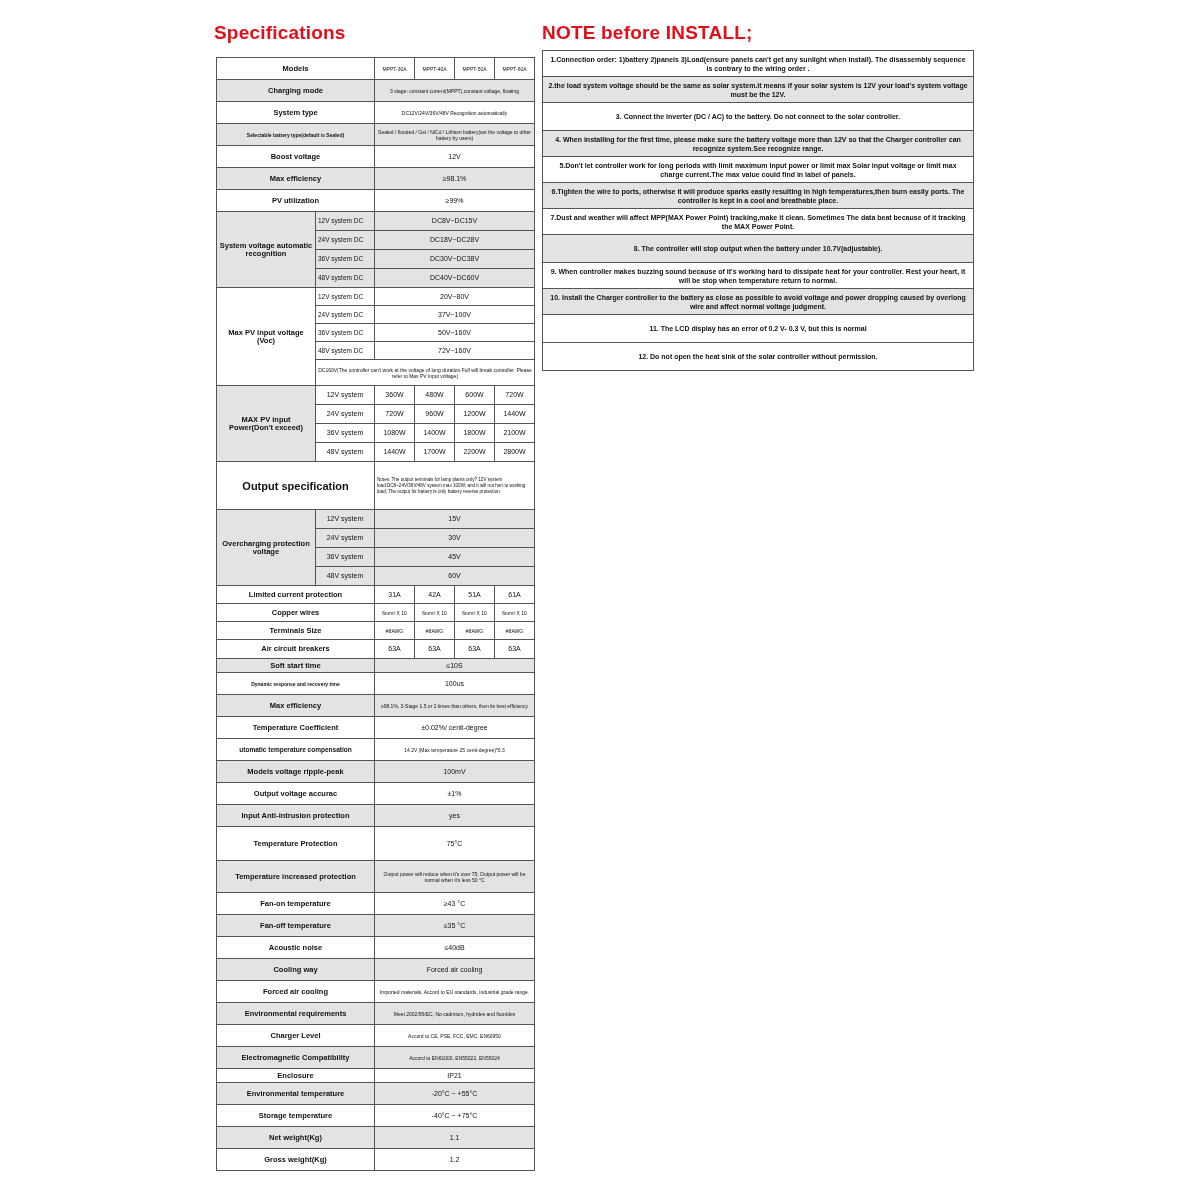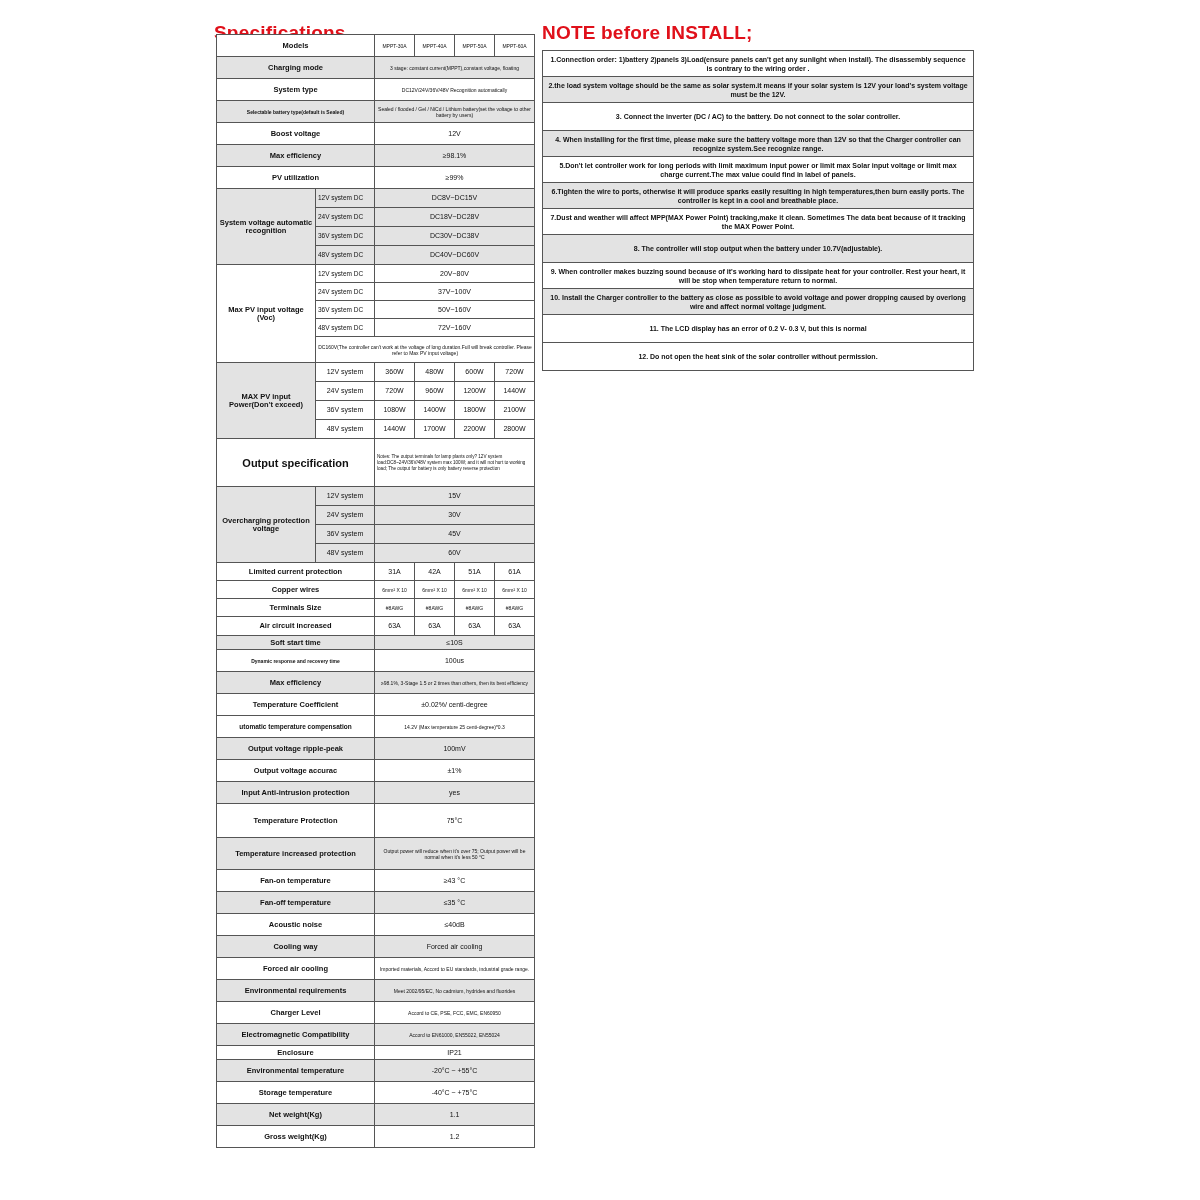--- a/index.html
+++ b/index.html
@@ -1,21 +1,21 @@
 <!DOCTYPE html>
 <html><head>
 <meta charset="utf-8">
 <style>
   html, body { margin: 0; padding: 0; background: #ffffff; }
   body { width: 1200px; height: 1200px; position: relative; overflow: hidden; font-family: "Liberation Sans", sans-serif; color: #111; }
   .title { position: absolute; font-family: "Liberation Sans", sans-serif; font-weight: bold; color: #e0101a; font-size: 19px; letter-spacing: 0.2px; }
   #spec-title { left: 214px; top: 22px; }
   #note-title { left: 542px; top: 22px; }
 
-  table.spec { position: absolute; left: 216px; top: 34px; width: 318px; border-collapse: collapse; table-layout: fixed; }
+  table.spec { position: absolute; left: 216px; top: 57px; width: 318px; border-collapse: collapse; table-layout: fixed; }
   table.spec td { border: 1px solid #555; font-size: 7px; text-align: center; vertical-align: middle; padding: 0 2px; line-height: 8px; overflow: hidden; white-space: nowrap; }
   table.spec td.lbl { font-weight: bold; font-size: 7.5px; }
   table.spec td.sub { text-align: left; font-size: 6.5px; }
   table.spec td.small { font-size: 5px; line-height: 6px; white-space: normal; }
   table.spec td.wrap { white-space: normal; }
   table.spec td.note { font-size: 4.6px; line-height: 6px; text-align: left; white-space: normal; }
   table.spec td.big { font-size: 11px; font-weight: bold; margin-left: 21px; }
   .g { background: #e3e3e3; }
   .w { background: #ffffff; }
 
@@ -177,21 +177,21 @@
     <td class="small">6mm² X 10</td>
   </tr>
   <tr class="w" style="height:18px">
     <td colspan="2" class="lbl">Terminals Size</td>
     <td class="small">#8AWG</td>
     <td class="small">#8AWG</td>
     <td class="small">#8AWG</td>
     <td class="small">#8AWG</td>
   </tr>
   <tr class="w" style="height:19px">
-    <td colspan="2" class="lbl">Air circuit increased</td>
+    <td colspan="2" class="lbl">Air circuit breakers</td>
     <td>63A</td>
     <td>63A</td>
     <td>63A</td>
     <td>63A</td>
   </tr>
 
   <tr class="g" style="height:14px">
     <td colspan="2" class="lbl">Soft start time</td>
     <td colspan="4">≤10S</td>
   </tr>
@@ -205,21 +205,21 @@
   </tr>
   <tr class="w" style="height:22px">
     <td colspan="2" class="lbl">Temperature Coefficient</td>
     <td colspan="4">±0.02%/ centi-degree</td>
   </tr>
   <tr class="w" style="height:22px">
     <td colspan="2" class="lbl wrap" style="font-size:6.5px;line-height:7px">utomatic temperature compensation</td>
     <td colspan="4" class="small">14.2V (Max temperature 25 centi-degree)*0.3</td>
   </tr>
   <tr class="g" style="height:22px">
-    <td colspan="2" class="lbl">Output voltage ripple-peak</td>
+    <td colspan="2" class="lbl">Models voltage ripple-peak</td>
     <td colspan="4">100mV</td>
   </tr>
   <tr class="w" style="height:22px">
     <td colspan="2" class="lbl">Output voltage accurac</td>
     <td colspan="4">±1%</td>
   </tr>
   <tr class="g" style="height:22px">
     <td colspan="2" class="lbl">Input Anti-intrusion protection</td>
     <td colspan="4">yes</td>
   </tr>

